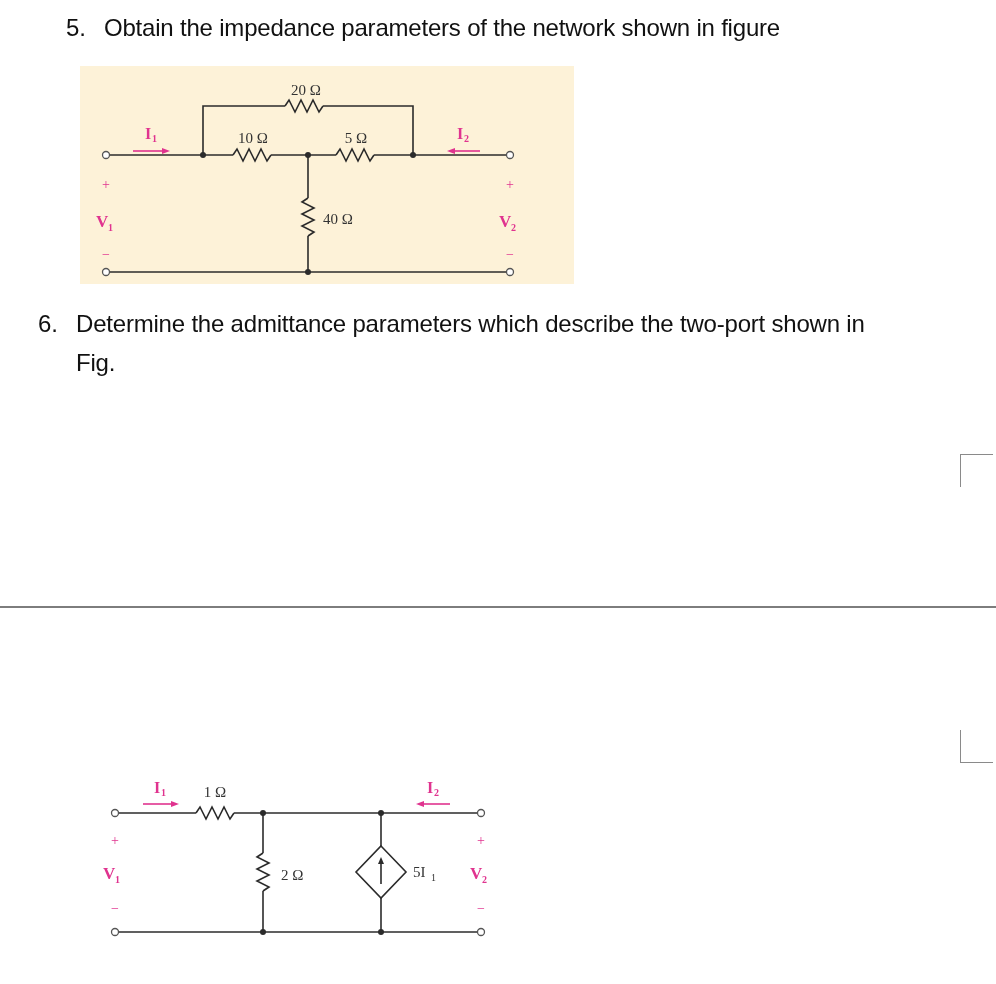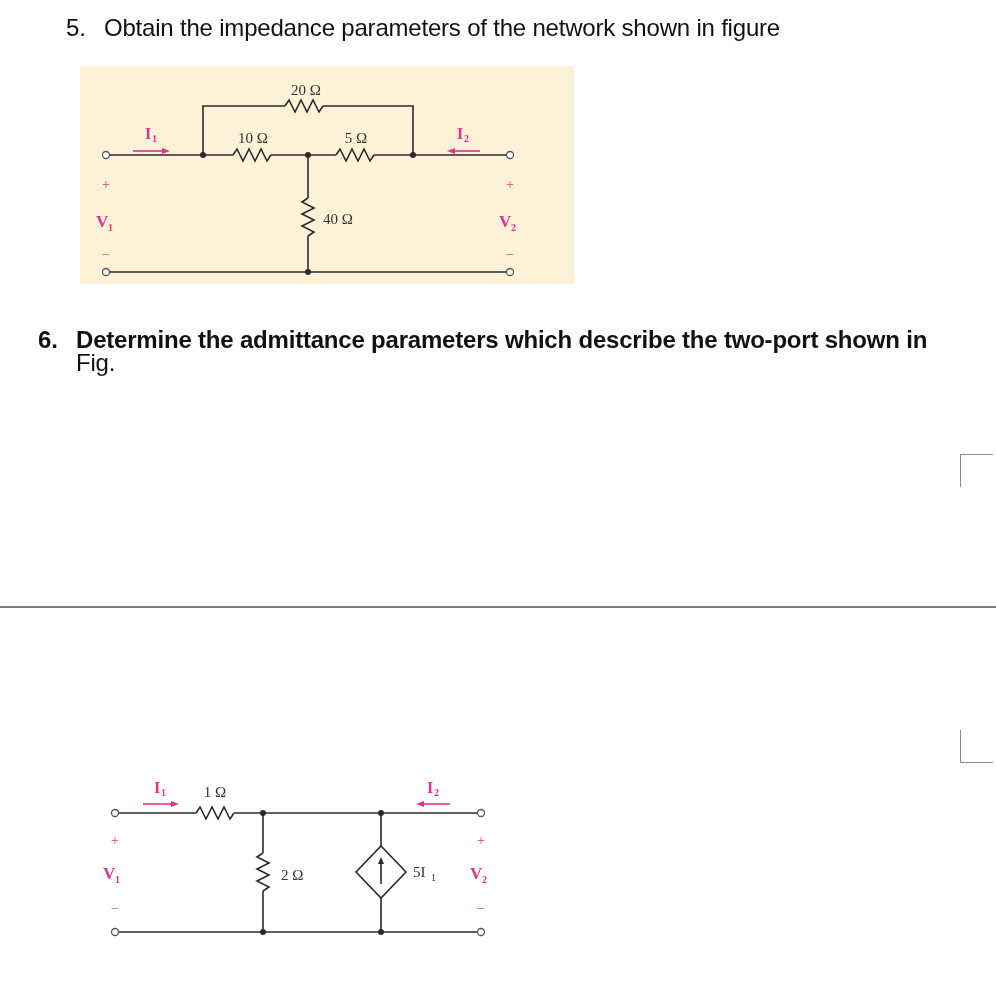--- a/index.html
+++ b/index.html
@@ -74,21 +74,21 @@
     <text x="430" y="195">−</text>
   </g>
   <g stroke="#e0338f" stroke-width="1.6" fill="#e0338f">
     <line x1="53" y1="87" x2="85" y2="87"></line>
       <polygon points="90,87 82,84 82,90" stroke="none"></polygon>
     <line x1="372" y1="87" x2="400" y2="87"></line>
       <polygon points="367,87 375,84 375,90" stroke="none"></polygon>
   </g>
 </svg>
 
-<div class="q" style="left:38px; top:326px;font-weight:bold;">
+<div class="q" style="left:38px; top:310px;">
   <span class="num">6.</span><span>Determine the admittance parameters which describe the two-port shown in</span>
 </div>
 <div class="q" style="left:76px; top:349px;">Fig.</div>
 
 <div class="corner" style="left:960px; top:454px; border-width:1.5px 0 0 1.5px;"></div>
 <div class="hr"></div>
 <div class="corner" style="left:960px; top:730px; border-width:0 0 1.5px 1.5px;"></div>
 
 <svg class="fig" style="left:80px; top:760px;" width="440" height="190" viewBox="0 0 440 190">
   <g stroke="#2b2b2b" stroke-width="1.6" fill="none">

